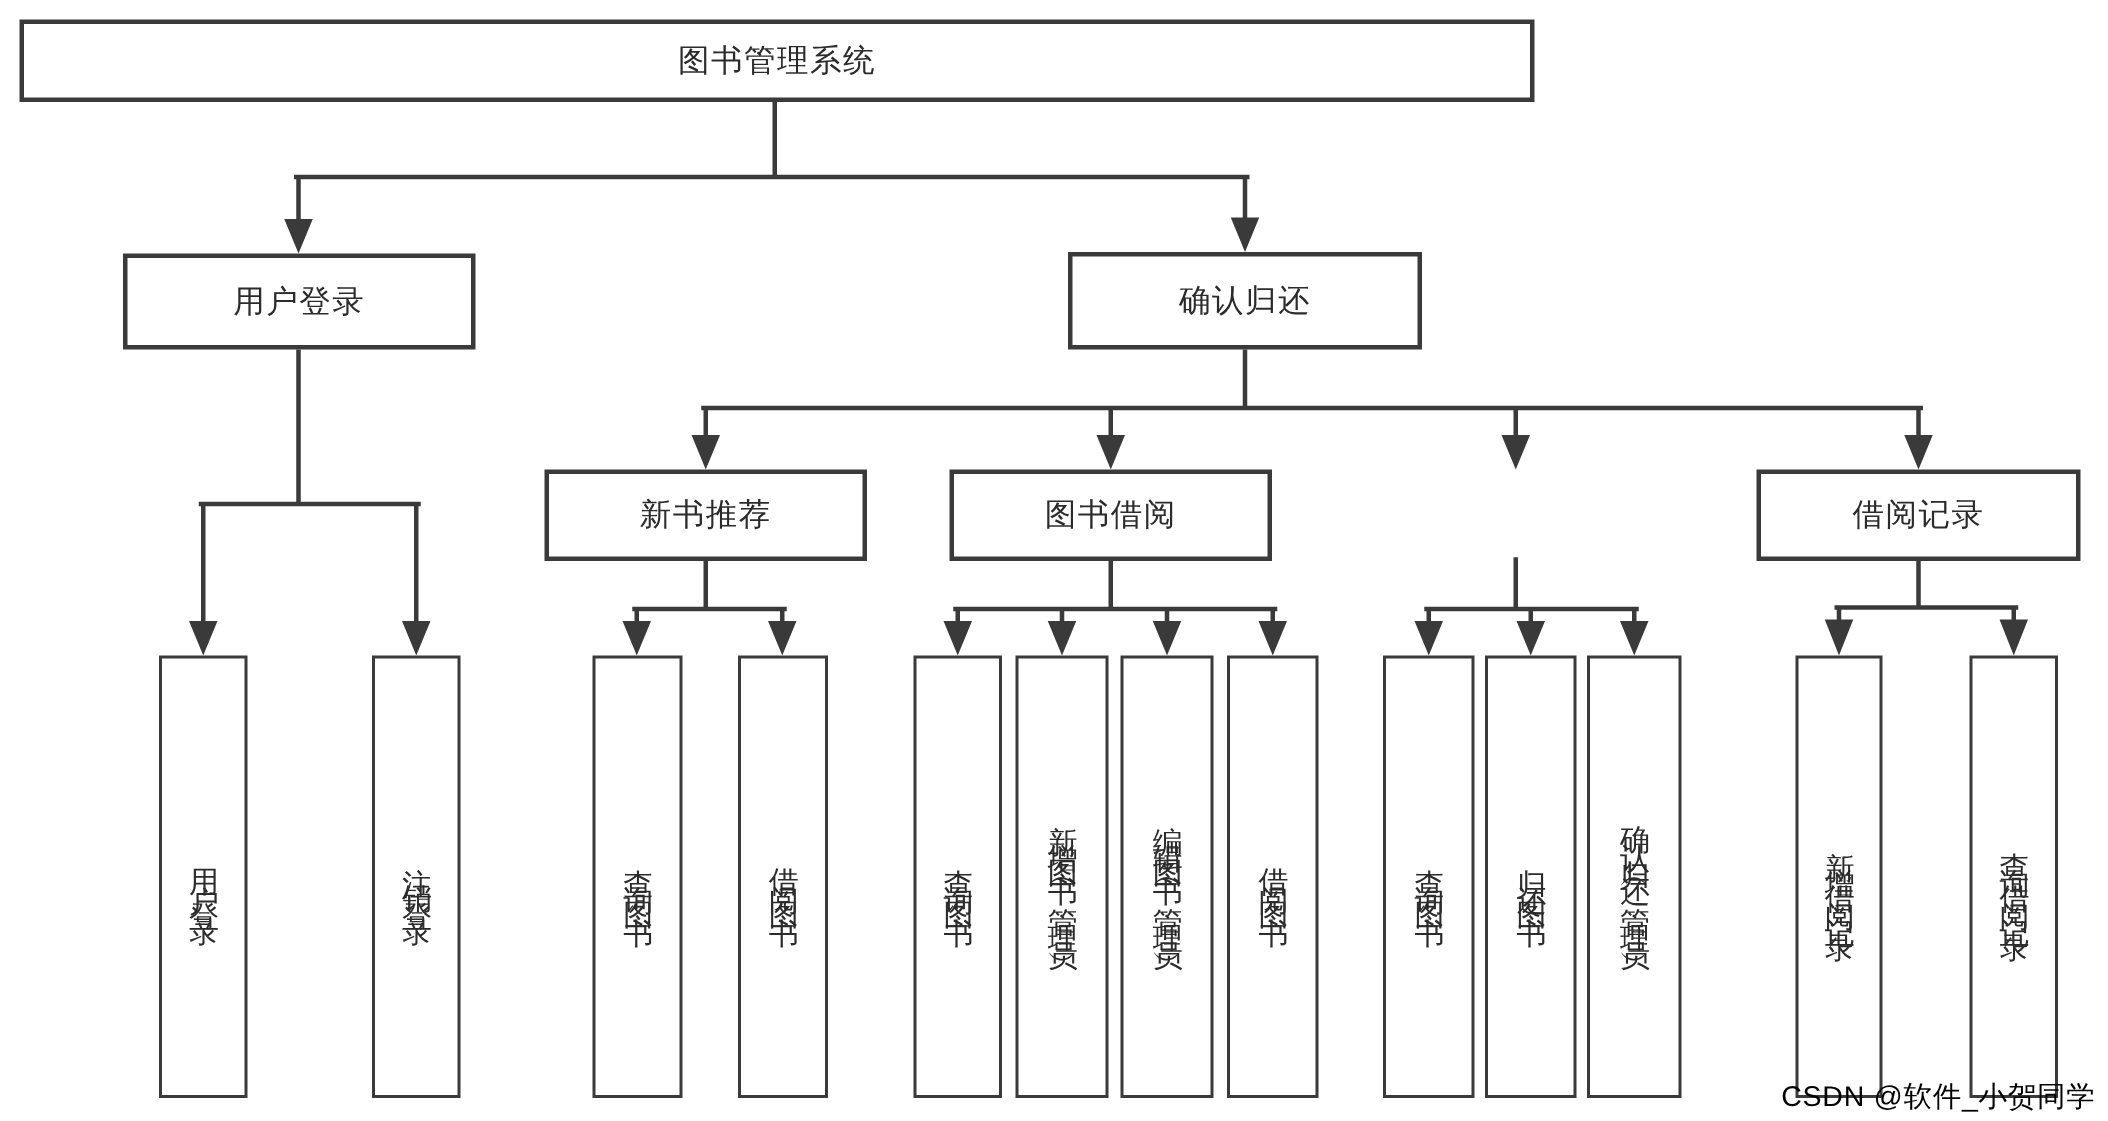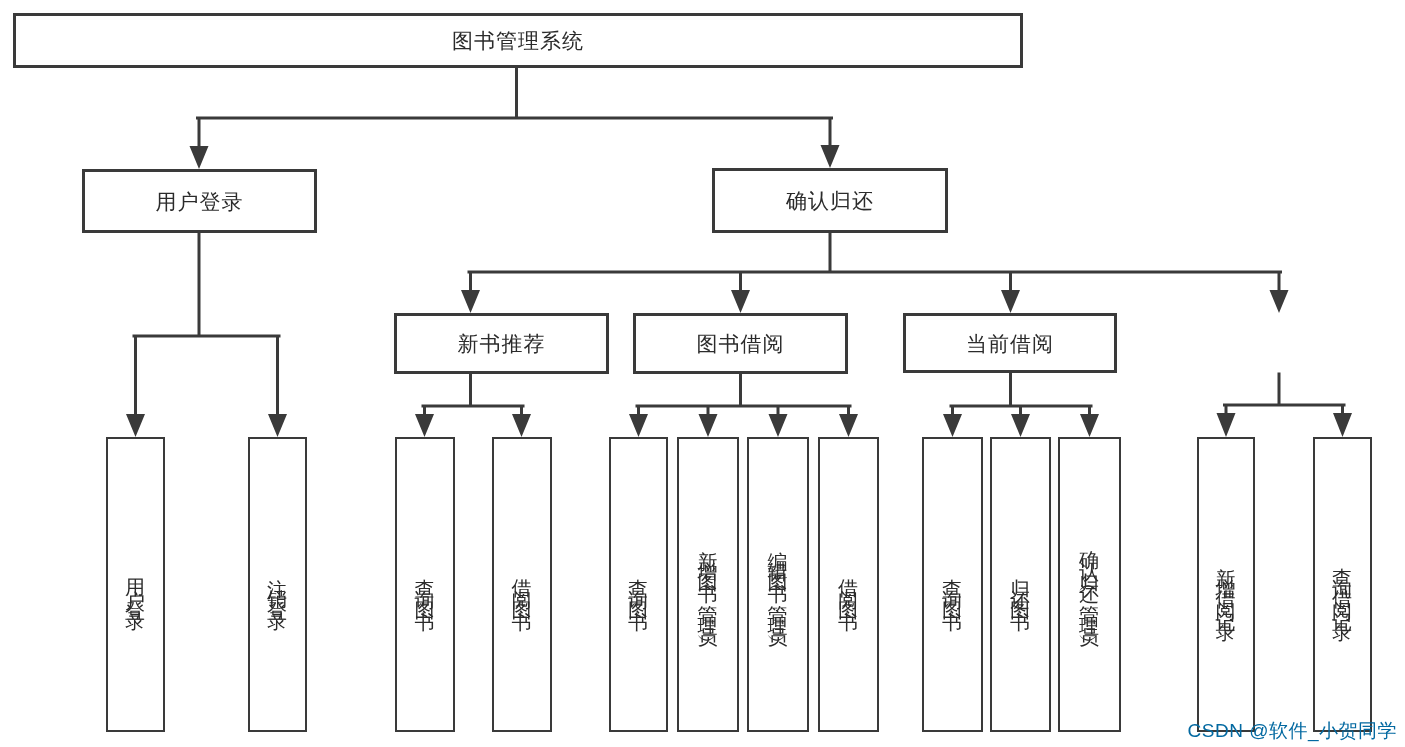--- a/index.html
+++ b/index.html
@@ -47,21 +47,21 @@
     font-size: 20px;
     letter-spacing: 11px;
     line-height: 1;
     white-space: nowrap;
   }
   #watermark {
     position: absolute;
     right: 8px;
     bottom: 3px;
     font-size: 19px;
-    color: #0369a1;
+    color: #000000;
     letter-spacing: 0.5px;
     z-index: 2;
     white-space: nowrap;
   }
 </style>
 </head>
 <body>
 
 <div id="canvas">
 
@@ -100,28 +100,28 @@
     <span>图书管理系统</span>
   </div>
 
   <div class="box hbox" style="left:82px; top:169px; width:235px; height:64px;">
     <span>用户登录</span>
   </div>
   <div class="box hbox" style="left:712px; top:168px; width:236px; height:65px;">
     <span>确认归还</span>
   </div>
 
-  <div class="box hbox" style="left:363px; top:313px; width:215px; height:61px;margin-left:31px;">
+  <div class="box hbox" style="left:363px; top:313px; width:215px; height:61px;">
     <span>新书推荐</span>
   </div>
   <div class="box hbox" style="left:633px; top:313px; width:215px; height:61px;align-items:center;">
     <span>图书借阅</span>
   </div>
-  <div class="box hbox" style="left:903px; top:313px; width:214px; height:60px;">
-    <span>当前借阅</span>
+  <div class="box hbox" style="left:1171px; top:313px; width:216px; height:61px;">
+    <span>借阅记录</span>
   </div>
 
   <div class="box leaf" style="left:106px; top:437px; width:59px; height:295px;">
     <span>用户登录</span>
   </div>
   <div class="box leaf" style="left:248px; top:437px; width:59px; height:295px;">
     <span>注销登录</span>
   </div>
 
   <div class="box leaf" style="left:395px; top:437px; width:60px; height:295px;">

